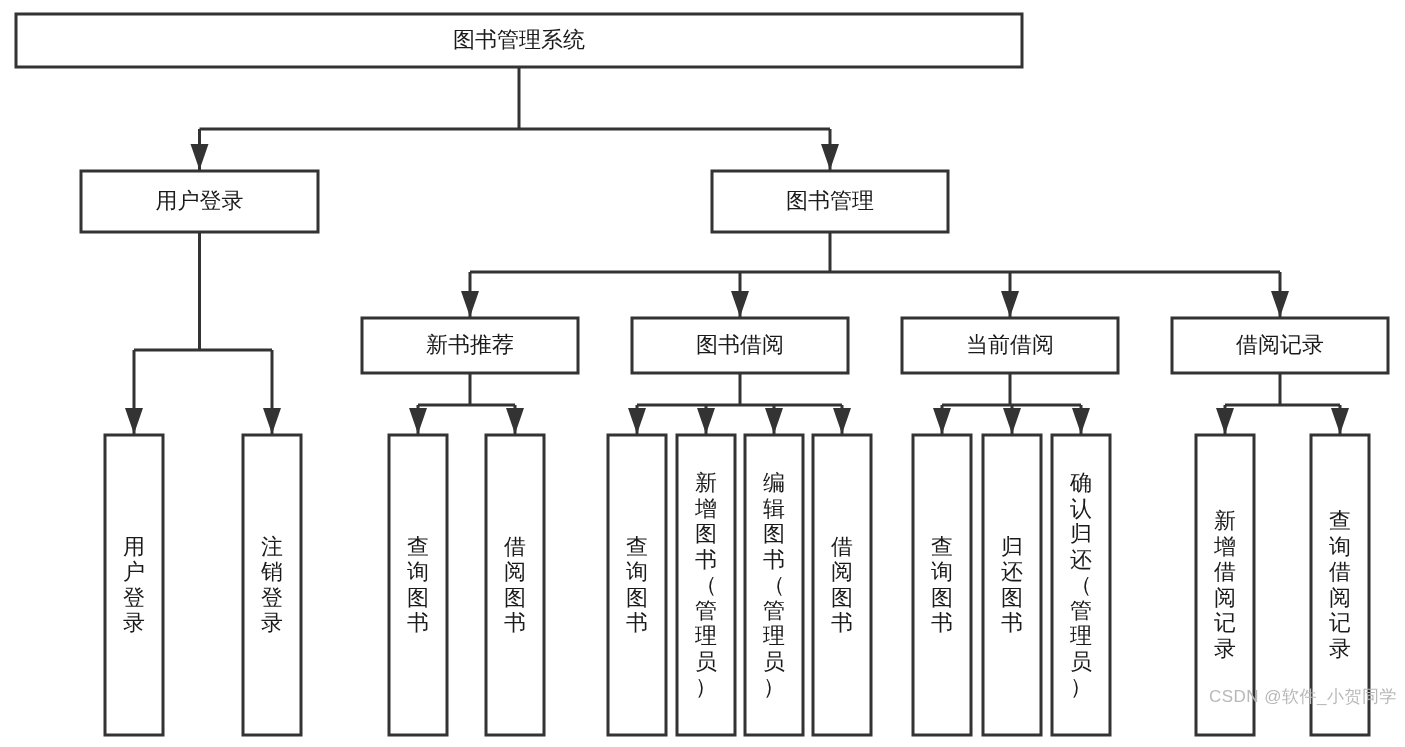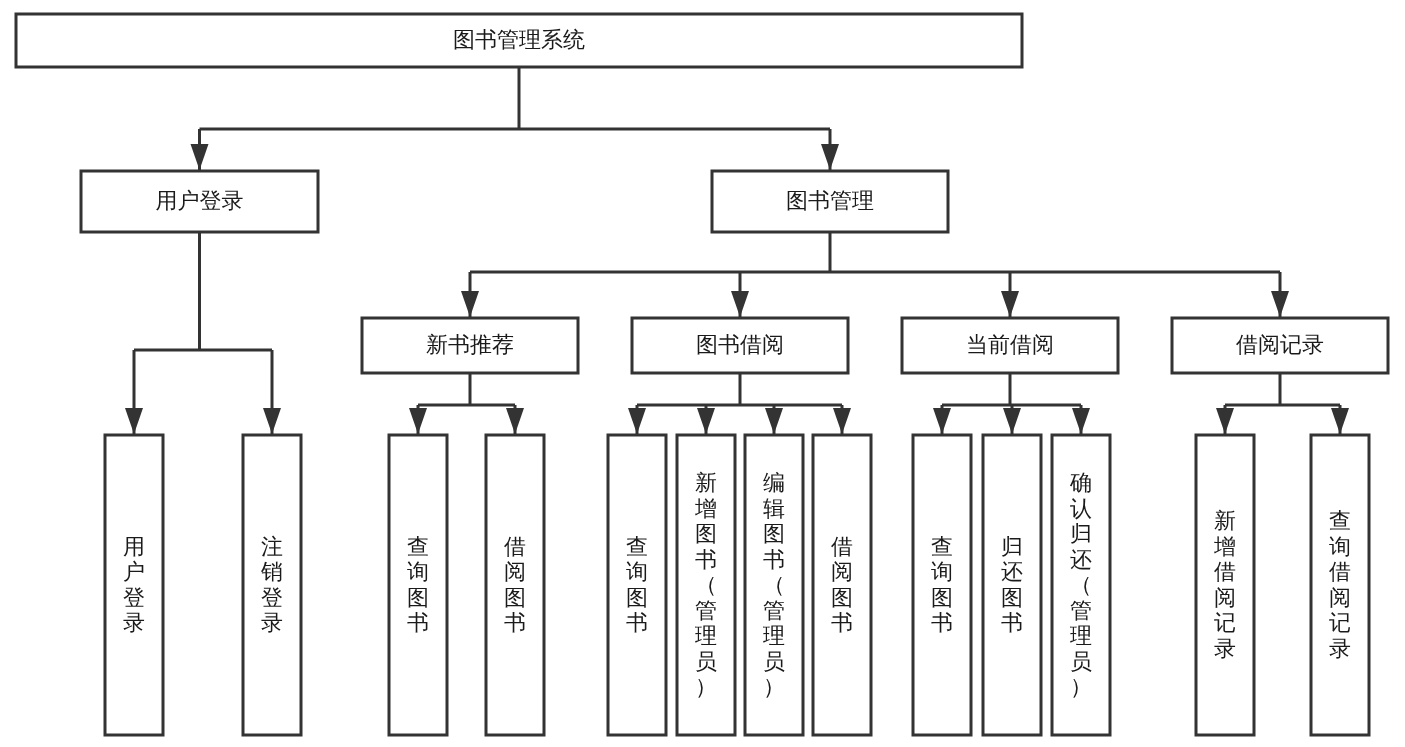--- a/index.html
+++ b/index.html
@@ -200,13 +200,14 @@
         <g>
           <rect x="1196" y="435" width="58" height="300" class="node-box"></rect>
           <text x="1225" y="528.39" class="node-label-v"><tspan x="1225" dy="0">新</tspan><tspan x="1225" dy="25.5">增</tspan><tspan x="1225" dy="25.5">借</tspan><tspan x="1225" dy="25.5">阅</tspan><tspan x="1225" dy="25.5">记</tspan><tspan x="1225" dy="25.5">录</tspan></text>
         </g>
         <g>
           <rect x="1311" y="435" width="58" height="300" class="node-box"></rect>
           <text x="1340" y="528.39" class="node-label-v"><tspan x="1340" dy="0">查</tspan><tspan x="1340" dy="25.5">询</tspan><tspan x="1340" dy="25.5">借</tspan><tspan x="1340" dy="25.5">阅</tspan><tspan x="1340" dy="25.5">记</tspan><tspan x="1340" dy="25.5">录</tspan></text>
         </g>
       </g>
   </svg>
+  <div class="watermark">CSDN @软件_小贺同学</div>
 </div>
 
 </body></html>

